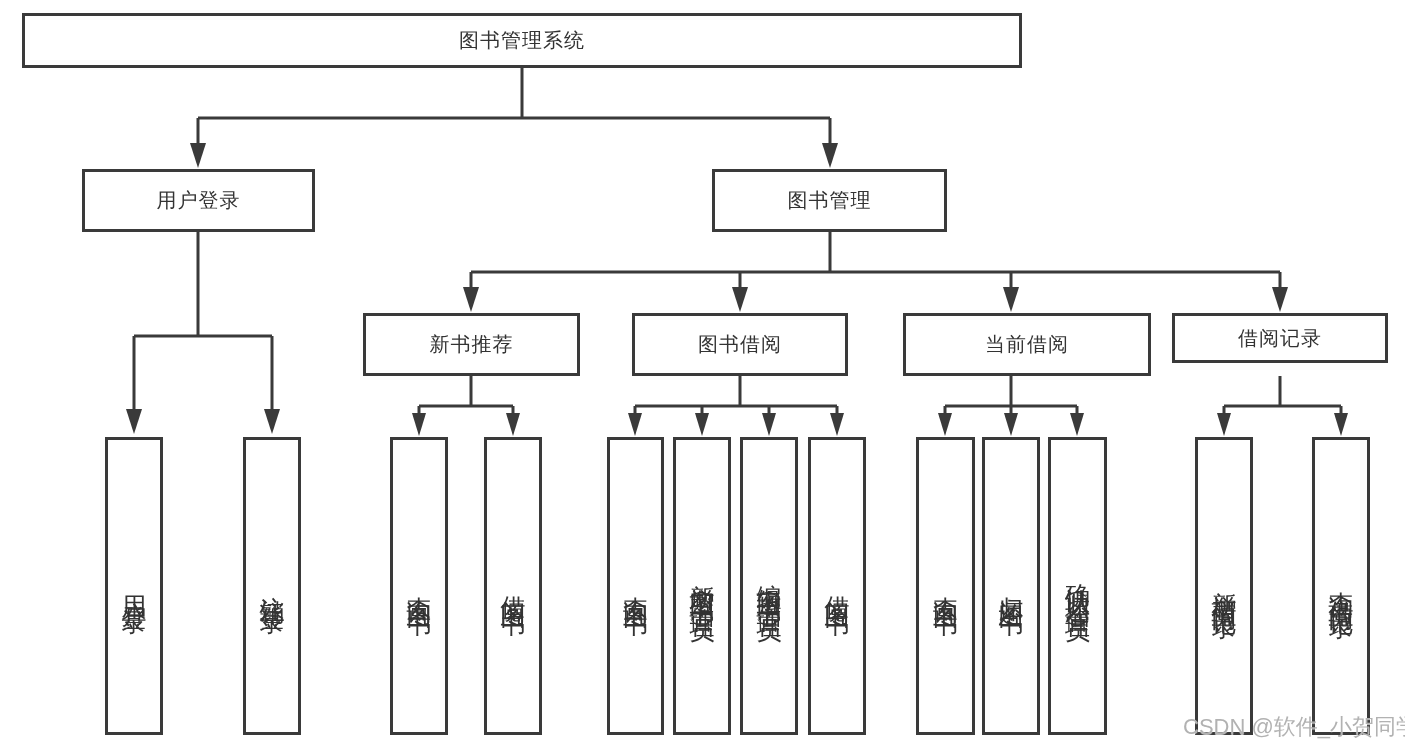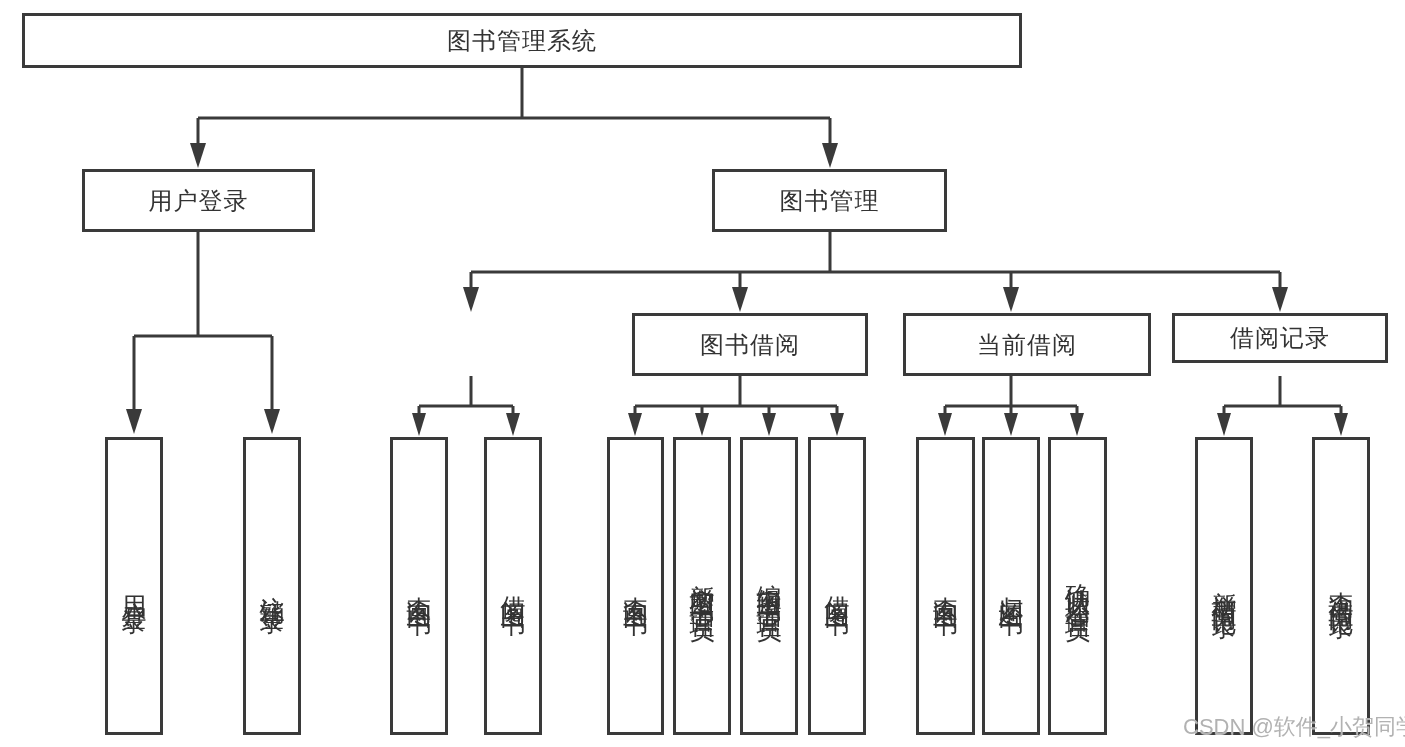--- a/index.html
+++ b/index.html
@@ -25,21 +25,21 @@
     position: absolute;
     z-index: 2;
     border: 3px solid var(--line);
     background: var(--background);
     color: var(--text);
     display: flex;
     align-items: center;
     justify-content: center;
     text-align: center;
   }
-  .h-node { font-size: 24px; letter-spacing: 1px; font-family: Liberation Serif, serif; }
+  .h-node { font-size: 20px; letter-spacing: 1px; font-family: Liberation Serif, serif; }
   .v-node {
     font-size: 25px;
     line-height: 1.0;
   }
   .v-node .vtext {
     writing-mode: vertical-rl;
     letter-spacing: 5px;
     max-height: 286px;
   }
   .watermark {
@@ -98,21 +98,24 @@
     <span>图书管理系统</span>
   </div>
 
   <div class="node h-node" style="left:82px; top:169px; width:233px; height:63px;">
     <span>用户登录</span>
   </div>
   <div class="node h-node" style="left:712px; top:169px; width:235px; height:63px;">
     <span>图书管理</span>
   </div>
 
-  <div class="node h-node" style="left:632px; top:313px; width:236px; height:63px;">
+  <div class="node h-node" style="left:363px; top:313px; width:217px; height:63px;">
+    <span>新书推荐</span>
+  </div>
+  <div class="node h-node" style="left:632px; top:313px; width:216px; height:63px;">
     <span>图书借阅</span>
   </div>
   <div class="node h-node" style="left:903px; top:313px; width:248px; height:63px;">
     <span>当前借阅</span>
   </div>
   <div class="node h-node" style="left:1172px; top:313px; width:216px; height:50px;">
     <span>借阅记录</span>
   </div>
 
   <div class="node v-node" style="left:105px; top:437px; width:58px; height:298px;">

